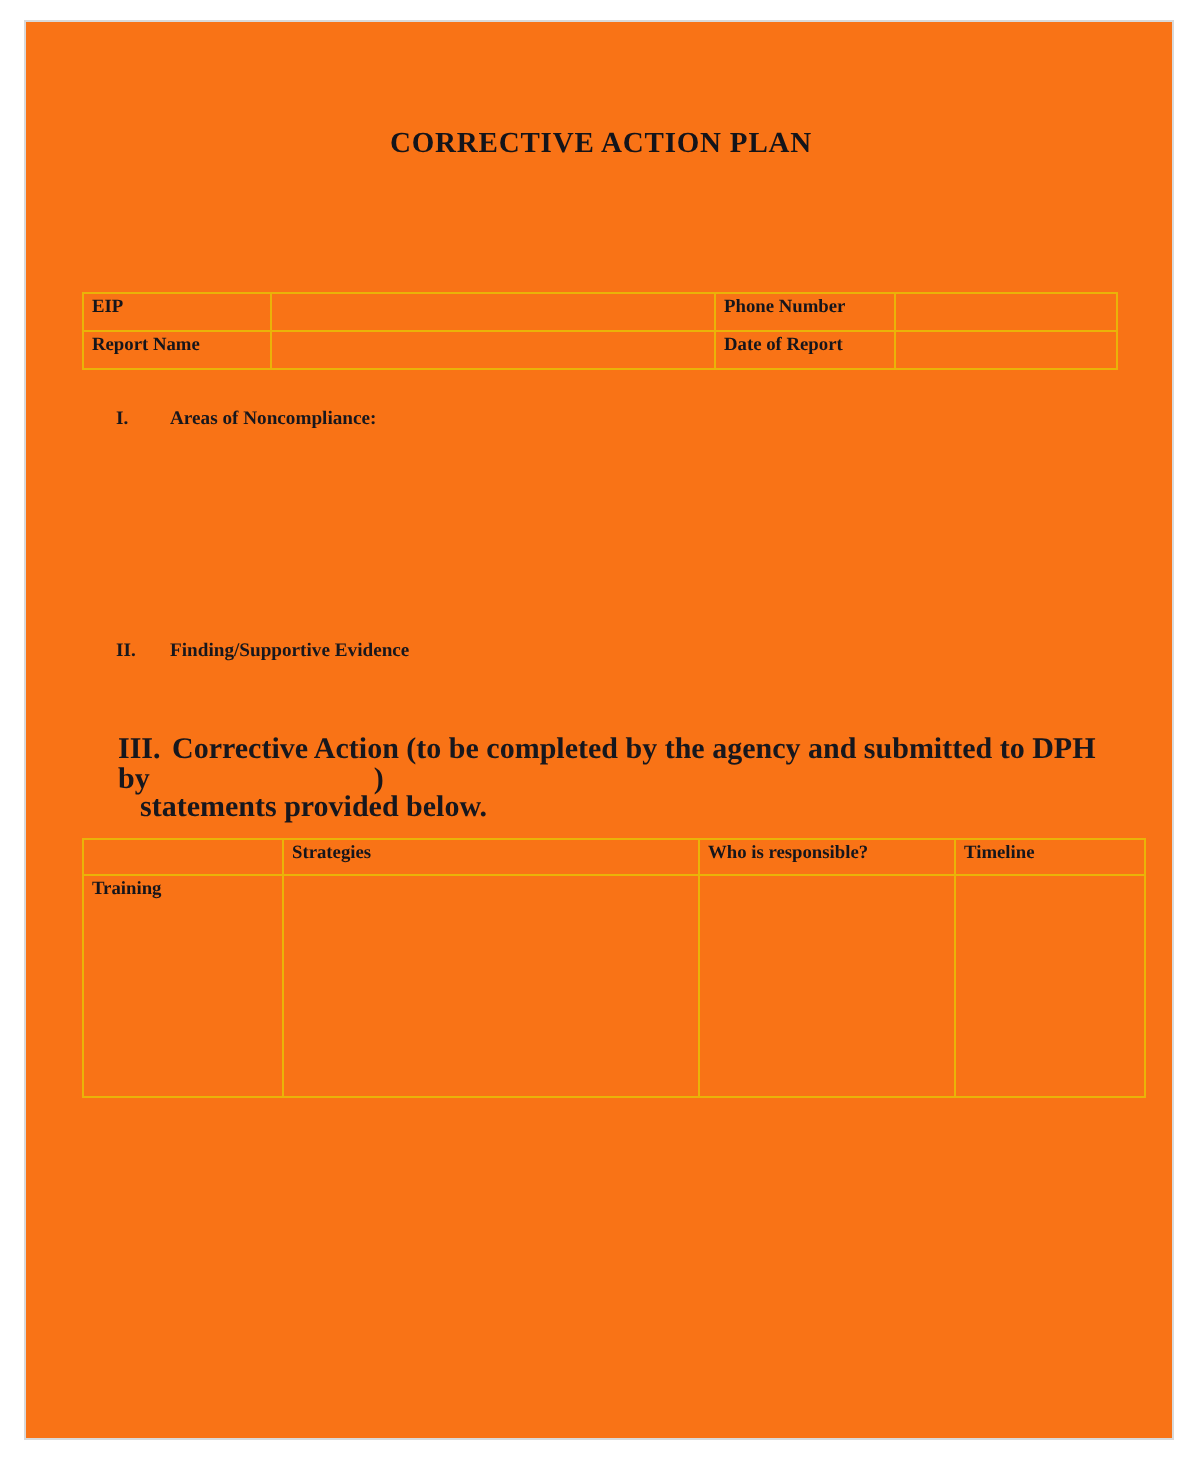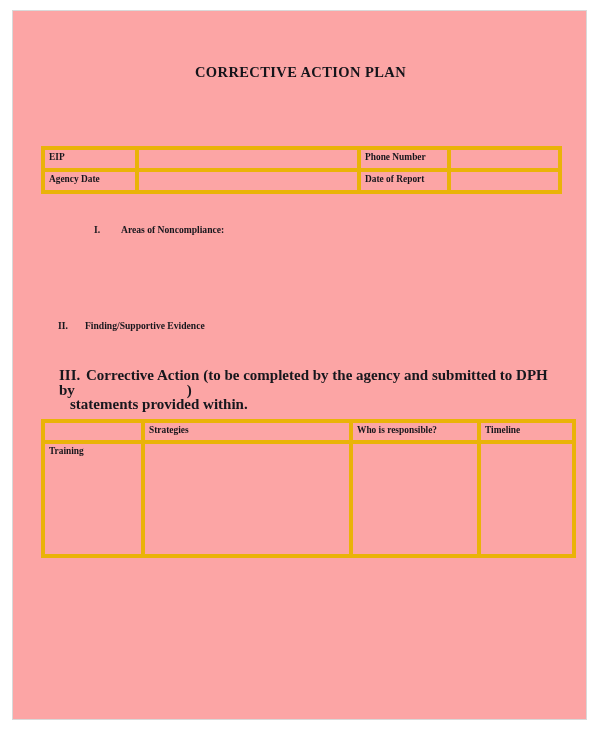--- a/index.html
+++ b/index.html
@@ -17,21 +17,21 @@
     -webkit-font-smoothing: antialiased;
   }
 
   
   .page {
     position: absolute;
     left: 12px;
     top: 10px;
     width: 575px;
     height: 710px;
-    background: #fca5a5;
+    background: #f97316;
     border: 1px solid #d9d9d9;
     box-sizing: border-box;
   }
 
   
   .doc-title {
     position: absolute;
     left: 0;
     top: 53px;
     width: 575px;
@@ -44,21 +44,21 @@
 
   
   .grid {
     position: absolute;
     border-collapse: collapse;
     table-layout: fixed;
     font-size: 9.4px;
     color: #15151b;
   }
   .grid td, .grid th {
-    border: 4px solid #eab308;
+    border: 1px solid #eab308;
     padding: 1px 4px;
     vertical-align: top;
     text-align: left;
     font-weight: bold;
     font-size: 9.4px;
     line-height: 13px;
   }
 
   
   .info-table {
@@ -78,21 +78,21 @@
     left: 45px;
     font-size: 9.6px;
     font-weight: bold;
     line-height: 14px;
     color: #17171d;
   }
   .section .num {
     display: inline-block;
     width: 27px;
   }
-  .sec-1 { top: 212px; margin-left: 36px; }
+  .sec-1 { top: 192px; }
   .sec-2 { top: 276px; margin-top: 32px; }
 
   
   .sec-3 {
     position: absolute;
     left: 46px;
     top: 357px;
     width: 500px;
     font-size: 15px;
     font-weight: bold;
@@ -147,39 +147,39 @@
         <col class="c-blank2">
     </colgroup>
     <tbody>
       <tr>
         <td>EIP</td>
         <td></td>
         <td>Phone Number</td>
         <td></td>
       </tr>
       <tr>
-        <td>Agency Date</td>
+        <td>Report Name</td>
         <td></td>
         <td>Date of Report</td>
         <td></td>
       </tr>
     </tbody>
   </table>
 
   <div class="section sec-1">
     <span class="num">I.</span><span>Areas of Noncompliance:</span>
   </div>
 
   <div class="section sec-2">
     <span class="num">II.</span><span>Finding/Supportive Evidence</span>
   </div>
 
   <div class="sec-3">
     <span class="num">III.</span><span>Corrective Action (to be completed by the agency and submitted to DPH by</span><span class="gap"></span><span>)</span>
-    <span class="l3">statements provided within.</span>
+    <span class="l3">statements provided below.</span>
   </div>
 
   <table class="grid matrix">
     <colgroup>
       <col class="m-c1">
         <col class="m-c2">
         <col class="m-c3">
         <col class="m-c4">
     </colgroup>
     <thead>

